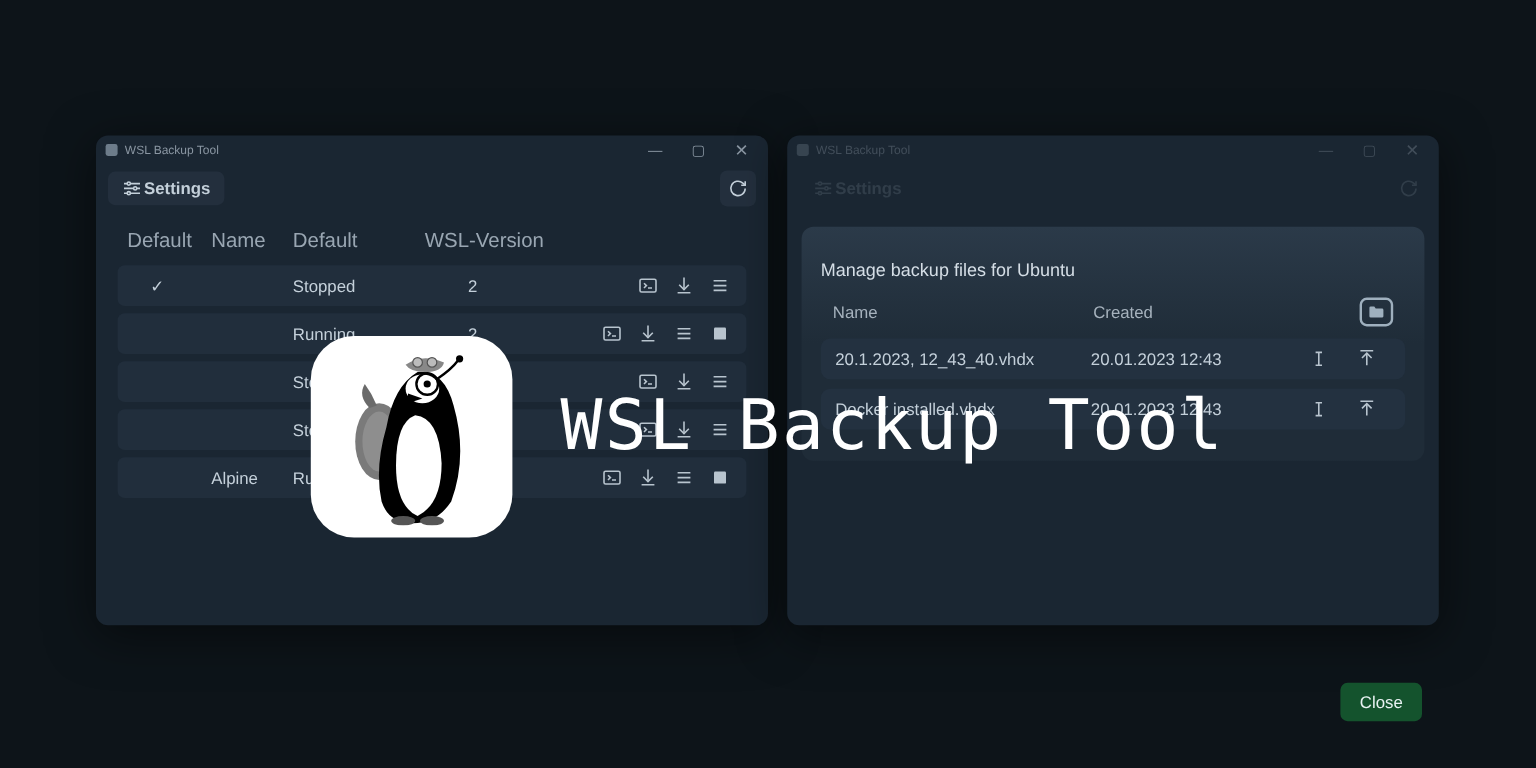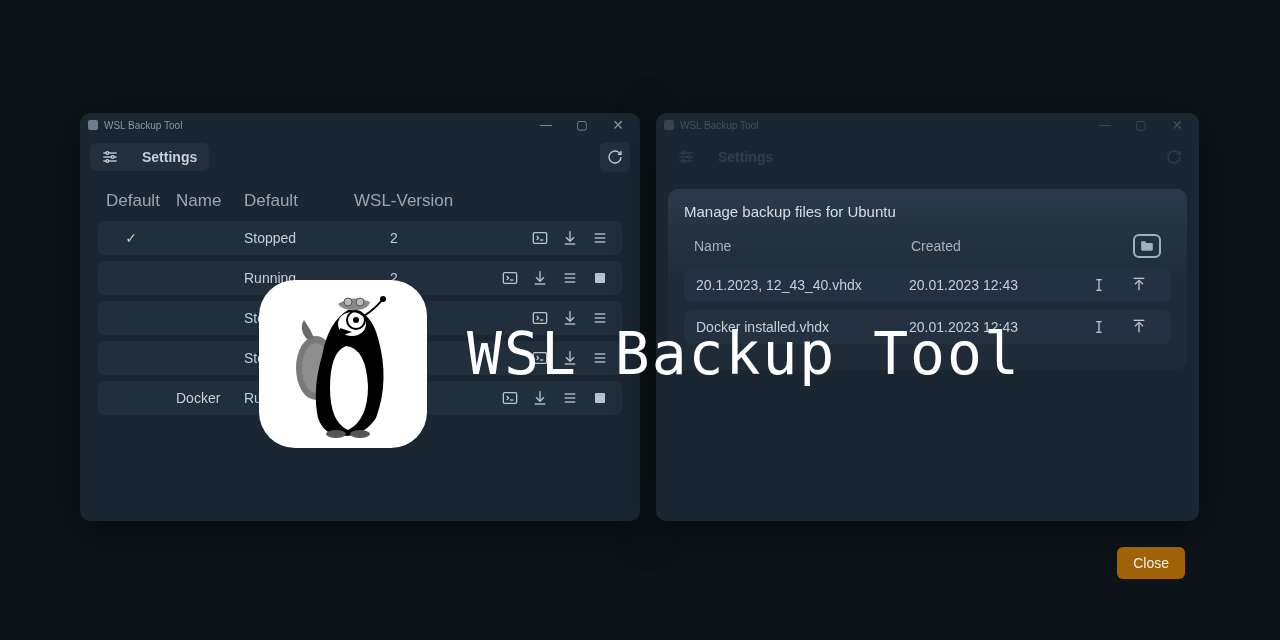--- a/index.html
+++ b/index.html
@@ -32,21 +32,21 @@
 .titlebar-icon {
   width: 10px; height: 10px; background: #6d7c8a; border-radius: 2px; margin-right: 6px;
 }
 .titlebar-title { flex: 1; }
 .winctrl { width: 36px; text-align: center; font-size: 12px; cursor: default; color:#8a96a2; }
 .winctrl.close { font-size: 14px; }
 .toolbar {
   height: 40px; display: flex; align-items: center; padding: 0 10px; gap: 8px;
 }
 .settings-btn {
-  display: flex; gap: 24px;
+  display: flex; gap: 2px;
   background: #232f3d; padding: 6px 12px; border-radius: 6px;
   font-size: 14px; font-weight: 600; color: #c4d0da;
 }
 .sliders-icon { display: inline-block; }
 .toolbar .spacer { flex: 1; }
 .refresh-btn {
   width: 30px; height: 30px; border-radius: 6px; background: #232f3d;
   display: flex; align-items: center; justify-content: center;
 }
 .content { padding: 14px 18px 10px; }
@@ -71,41 +71,41 @@
 .version { text-align: center; padding-right: 30px; color:#c4d0da; }
 .actions { display: flex; gap: 14px; justify-content: flex-end; align-items: center; padding-right: 6px;}
 .act { width: 16px; height: 16px; display:flex; align-items:center; justify-content:center; }
 .stop-sq { width: 10px; height: 10px; background: #b8c4ce; border-radius: 1px; }
 
 
 .dim { opacity: 0.35; }
 .dialog {
   position: absolute; left: 12px; right: 12px; top: 76px;
   background: linear-gradient(#2b3a49, #1f2c38 50%);
-  border-radius: 10px; padding: 14px 16px 18px;
+  border-radius: 10px; padding: 28px 16px 18px;
 }
 .dialog-title { font-size: 15px; color: #d5dee6; margin-bottom: 14px; font-weight: 400;}
 .backup-headers {
   display: grid; grid-template-columns: 1fr 170px 80px;
   font-size: 14px; color: #a6b2bd; padding: 0 10px 10px;
   align-items: center;
 }
 .folder-btn {
   width: 28px; height: 24px; border: 2px solid #9fb0be; border-radius: 6px;
   display: flex; align-items: center; justify-content: center; justify-self: end;
 }
 .backup-row {
   display: grid; grid-template-columns: 1fr 170px 40px 40px;
   align-items: center; background: #233140; border-radius: 8px;
   height: 34px; margin-bottom: 8px; padding: 0 12px; font-size: 14px;
 }
 .backup-row .act { justify-self: center; }
 .close-btn {
-  position: absolute; right: 14px; top: 434px;
-  background: #a16207; color: #e8f2f2; padding: 8px 16px; border-radius: 6px;
+  position: absolute; right: 14px; top: 456px;
+  background: #14532d; color: #e8f2f2; padding: 8px 16px; border-radius: 6px;
   font-size: 14px;
 }
 
 .hero {
   position: absolute; left: 0; right: 0; top: 260px;
   display: flex; align-items: center; justify-content: center; gap: 40px;
   z-index: 50;
 }
 .app-icon {
   width: 168px; height: 168px; background: #fff; border-radius: 36px;
@@ -277,21 +277,21 @@
               <svg width="16" height="14" viewBox="0 0 24 20" fill="none" stroke="#b8c4ce" stroke-width="2">
                 <line x1="4" y1="4" x2="20" y2="4"></line>
                 <line x1="4" y1="10" x2="20" y2="10"></line>
                 <line x1="4" y1="16" x2="20" y2="16"></line>
               </svg>
             </span>
           </span>
         </div>
         <div class="distro-row">
           <span class="check"></span>
-          <span>Docker</span>
+          <span>Alpine</span>
           <span>Running</span>
           <span class="version">2</span>
           <span class="actions">
             <span class="act">
               <svg width="16" height="14" viewBox="0 0 24 20" fill="none" stroke="#b8c4ce" stroke-width="2">
                 <rect x="2" y="2" width="20" height="16" rx="2"></rect>
                 <polyline points="7 7 10 10 7 13"></polyline>
                 <line x1="12" y1="13" x2="17" y2="13"></line>
               </svg>
             </span>

